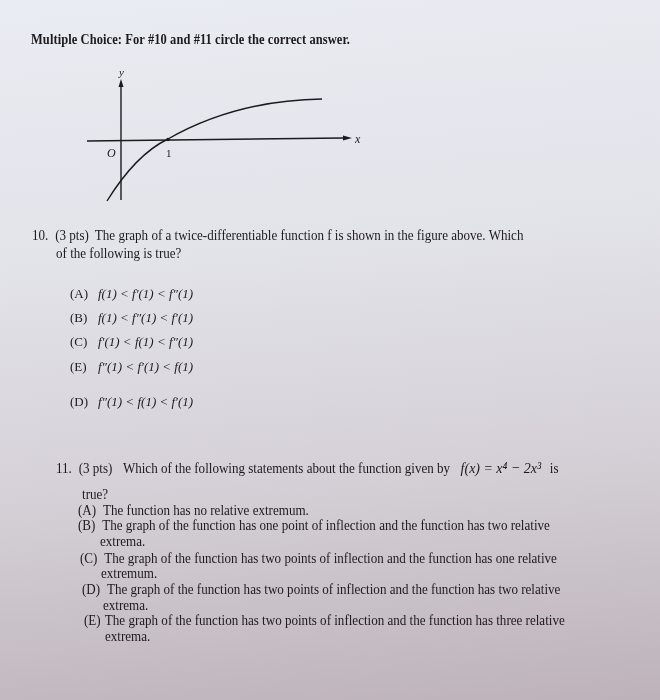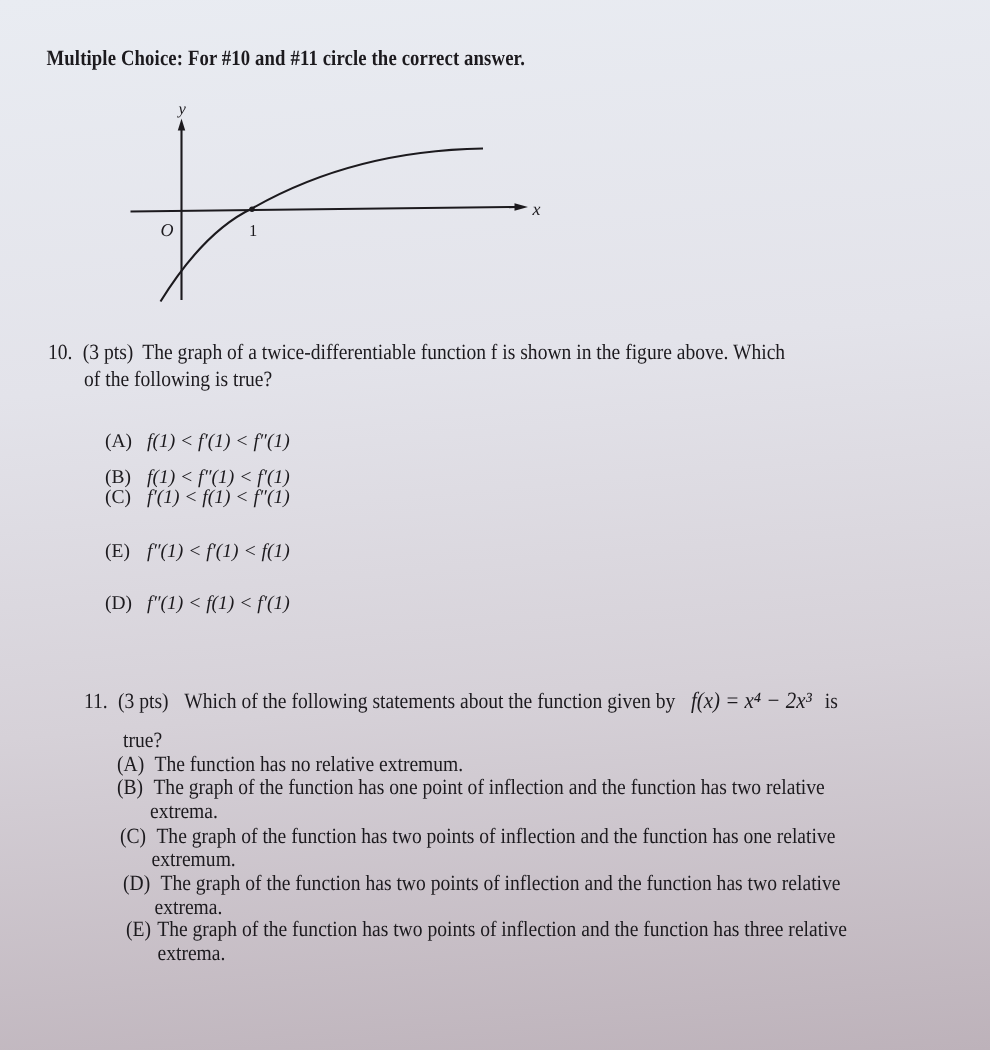--- a/index.html
+++ b/index.html
@@ -51,21 +51,21 @@
   </div>
   <div class="abs q" style="left:56px; top:245px;">of the following is true?</div>
 
   <div>
     <div class="abs opt-math" style="left:70px; top:286px;">
       <span class="choice-label">(A)</span><span class="mathf">f(1) &lt; f′(1) &lt; f″(1)</span>
     </div>
     <div class="abs opt-math" style="left:70px; top:310px;">
       <span class="choice-label">(B)</span><span class="mathf">f(1) &lt; f″(1) &lt; f′(1)</span>
     </div>
-    <div class="abs opt-math" style="left:70px; top:323px;">
+    <div class="abs opt-math" style="left:70px; top:334px;">
       <span class="choice-label">(C)</span><span class="mathf">f′(1) &lt; f(1) &lt; f″(1)</span>
     </div>
     <div class="abs opt-math" style="left:70px; top:358px;margin-top:36px;">
       <span class="choice-label">(D)</span><span class="mathf">f″(1) &lt; f(1) &lt; f′(1)</span>
     </div>
     <div class="abs opt-math" style="left:70px; top:359px;">
       <span class="choice-label">(E)</span><span class="mathf">f″(1) &lt; f′(1) &lt; f(1)</span>
     </div>
   </div>
 </div>

